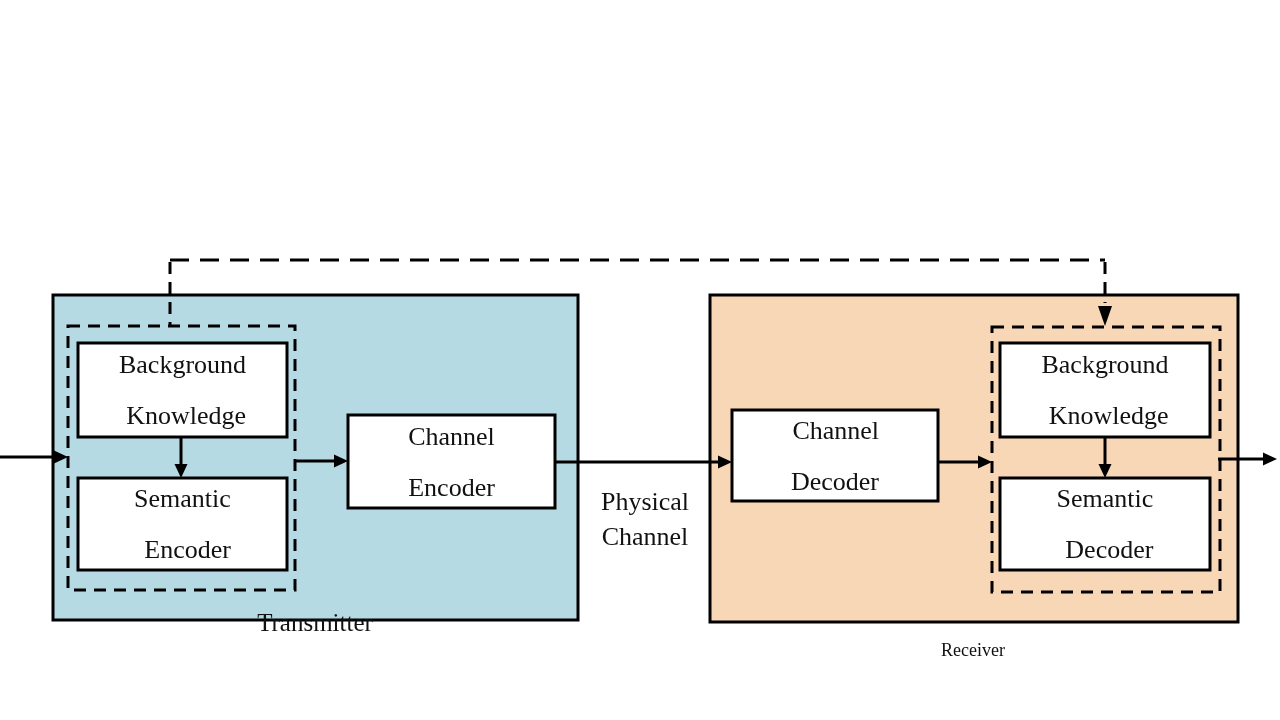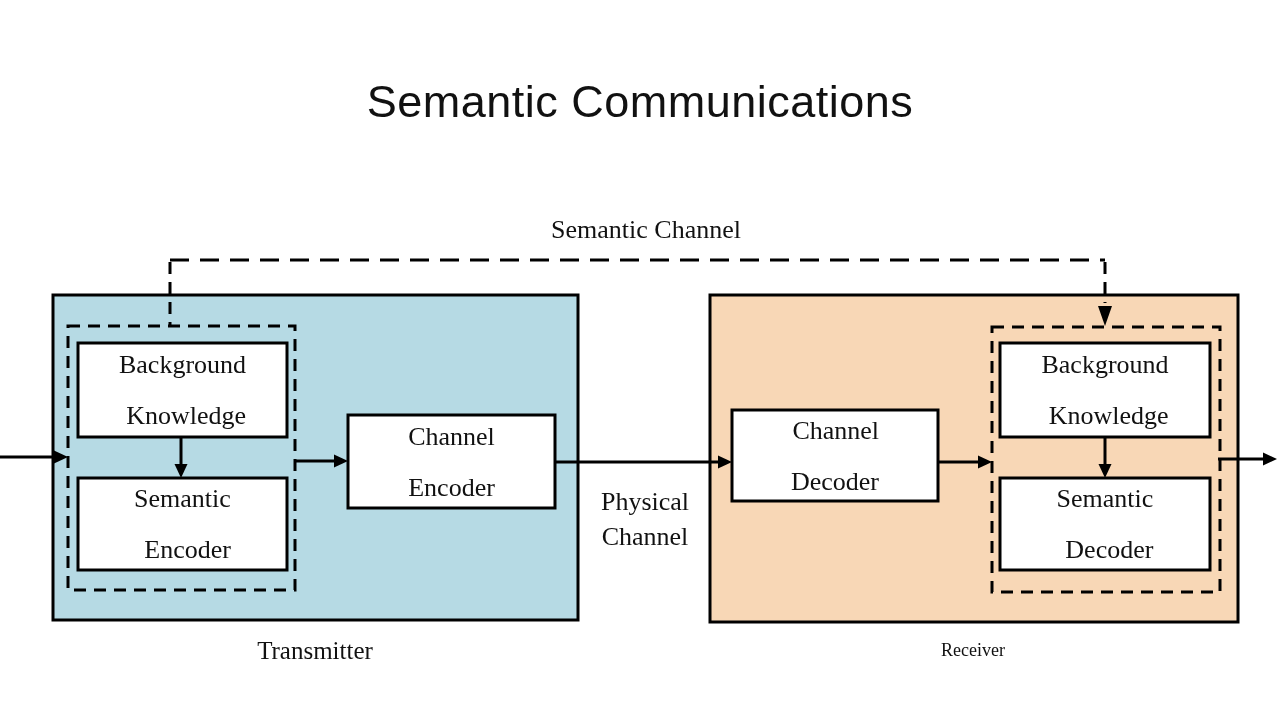--- a/index.html
+++ b/index.html
@@ -66,21 +66,21 @@
     white-space: pre-line;
     font-size: 26px;
     line-height: 35px;
   }
   .block-label-t-bk { left: 78px;   top: 343px; width: 209px; height: 94px; }
   .block-label-t-se { left: 78px;   top: 478px; width: 209px; height: 92px; }
   .block-label-ce   { left: 348px;  top: 415px; width: 207px; height: 93px; }
   .block-label-cd   { left: 732px;  top: 410px; width: 206px; height: 91px; }
   .block-label-r-bk { left: 1000px; top: 343px; width: 210px; height: 94px; }
   .block-label-r-sd { left: 1000px; top: 478px; width: 210px; height: 92px; }
-  .transmitter-label { left: 165px; top: 632px; width: 300px; height: 36px; font-size: 25px; }
+  .transmitter-label { left: 165px; top: 604px; width: 300px; height: 36px; font-size: 25px; }
   .receiver-label    { left: 823px; top: 632px; width: 300px; height: 36px; font-size: 18px; }
 </style>
 </head>
 <body>
 
 <div class="canvas">
 
   <svg class="layer-svg" viewBox="0 0 1280 720">
 
     <rect class="fill-t" x="53" y="295" width="525" height="325"></rect>
@@ -116,23 +116,21 @@
     <path class="ln" d="M 1218 459 H 1263"></path>
     <polygon class="head" points="1277,459 1263,452.5 1263,465.5"></polygon>
 
     <path class="ln" d="M 181 437 V 464"></path>
     <polygon class="head" points="181,478 174.5,464 187.5,464"></polygon>
 
     <path class="ln" d="M 1105 437 V 464"></path>
     <polygon class="head" points="1105,478 1098.5,464 1111.5,464"></polygon>
   </svg>
 
-  <div class="diagram-title">Semantic Communications</div>
 
-  <div class="semantic-channel-label">Semantic Channel</div>
   <div class="physical-channel-label">Physical
 Channel</div>
 
   <div class="txt block-label-t-bk">Background
 Knowledge</div>
   <div class="txt block-label-t-se">Semantic
 Encoder</div>
   <div class="txt block-label-ce">Channel
 Encoder</div>
   <div class="txt block-label-cd">Channel

